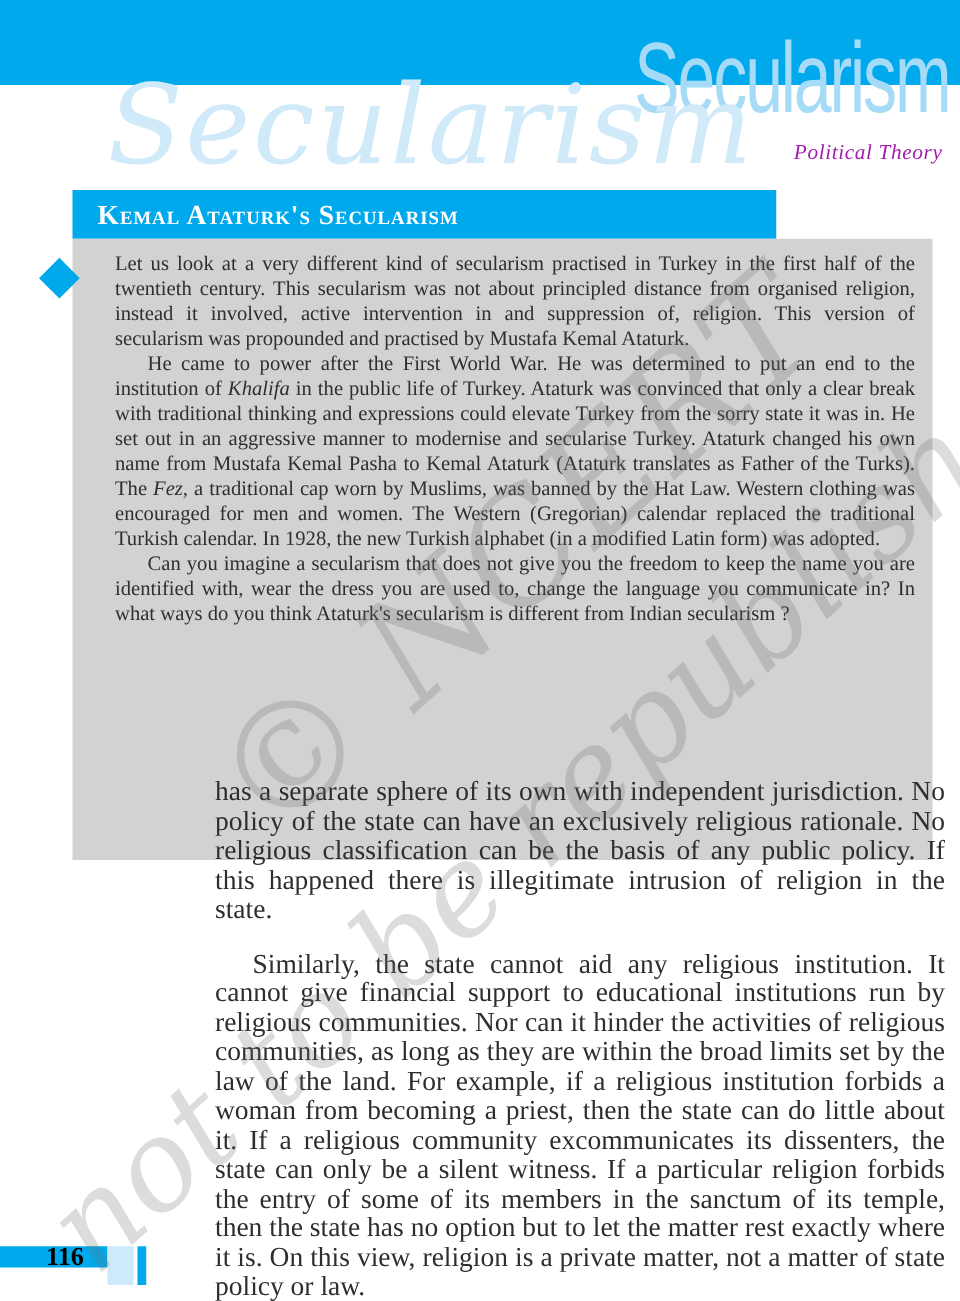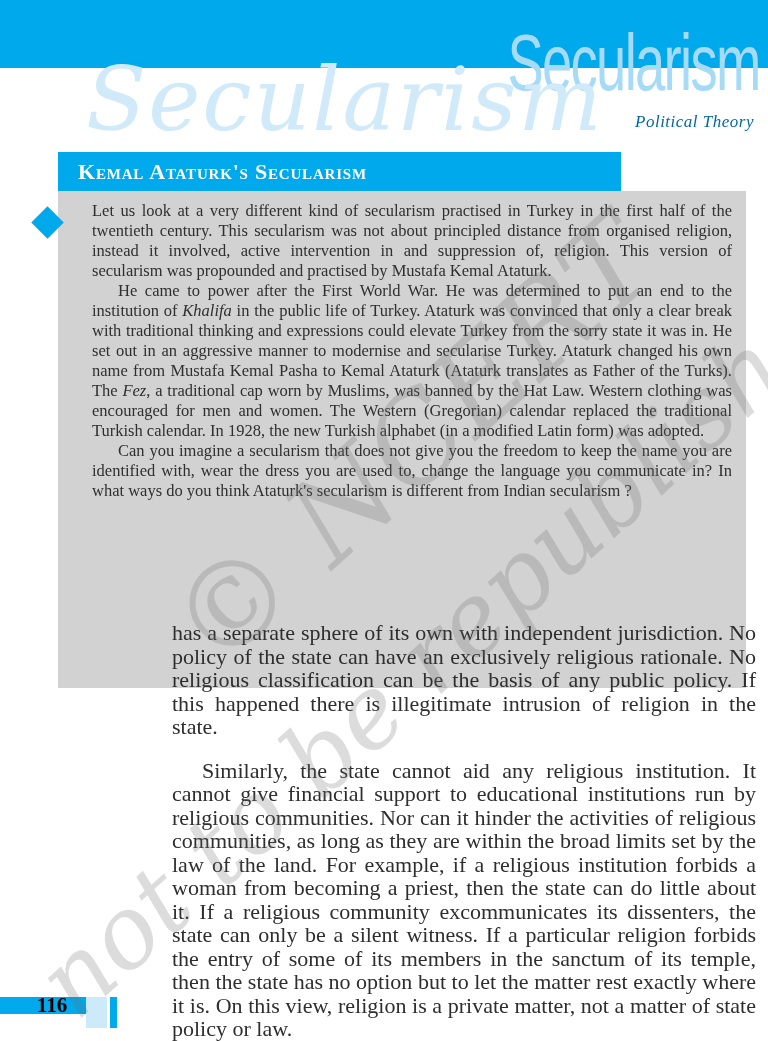--- a/index.html
+++ b/index.html
@@ -40,21 +40,21 @@
     font-size:88px;
     color:var(--script-blue);
     letter-spacing:2px;
     white-space:nowrap;
     line-height:1;
   }
   .political-theory{
     position:absolute;right:14px;top:112px;
     font-style:italic;
     font-size:17px;
-    color:#0369a1;
+    color:#a21caf;
     letter-spacing:0.5px;
   }
   .section-bar{
     position:absolute;left:58px;top:152px;width:563px;height:39px;
     background:var(--accent);
     display:flex;align-items:center;
     padding-left:20px;
   }
   .section-heading{
     color:#ffffff;

